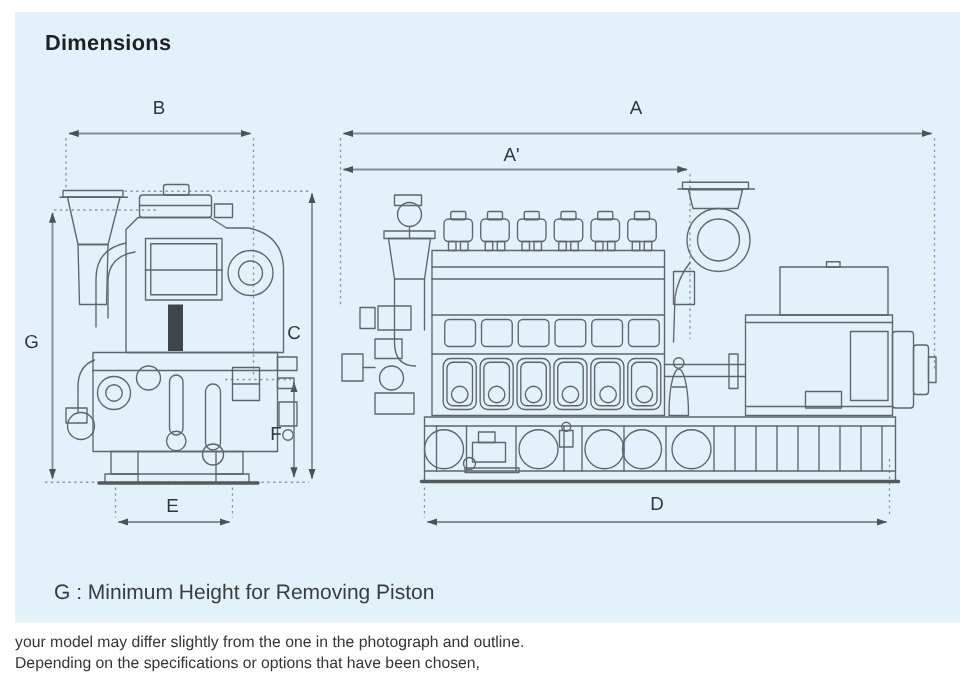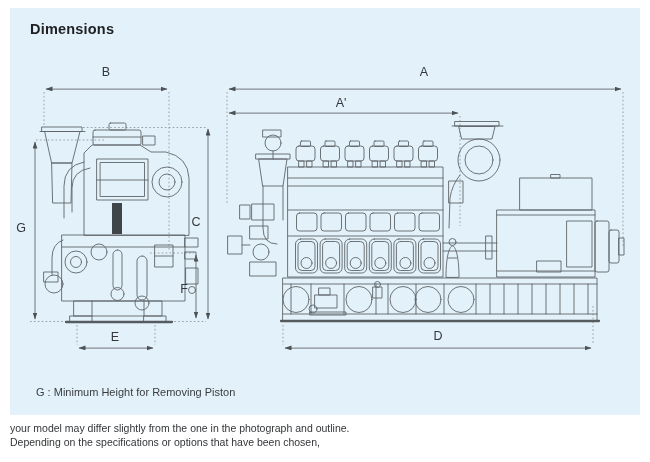--- a/index.html
+++ b/index.html
@@ -17,21 +17,21 @@
     position:absolute;left:30px;top:21px;margin:0;
     font-size:14.5px;font-weight:bold;color:#1e2022;letter-spacing:.2px;
   }
   .overlay{position:absolute;left:0;top:0;width:650px;height:462px;}
   .dimlabel{
     position:absolute;transform:translate(-50%,-50%);
     font-size:12.5px;color:#33373b;white-space:nowrap;
   }
   .note{
     position:absolute;left:36px;top:386px;
-    font-size:11px;color:#3a3d40;white-space:nowrap;
+    font-size:14px;color:#3a3d40;white-space:nowrap;
   }
   .footer{
     position:absolute;left:10px;top:421px;
     font-size:10.5px;line-height:14px;color:#333538;white-space:nowrap;
   }
   
   .art{stroke:#5f6569;stroke-width:.9;fill:none;stroke-linejoin:round;stroke-linecap:round;}
   .artf{fill:#40454a;stroke:none;}
   .dim{stroke:#868d94;stroke-width:1.25;fill:none;}
   .ext{stroke:#8f969d;stroke-width:.9;stroke-dasharray:1.6 2.3;fill:none;}

